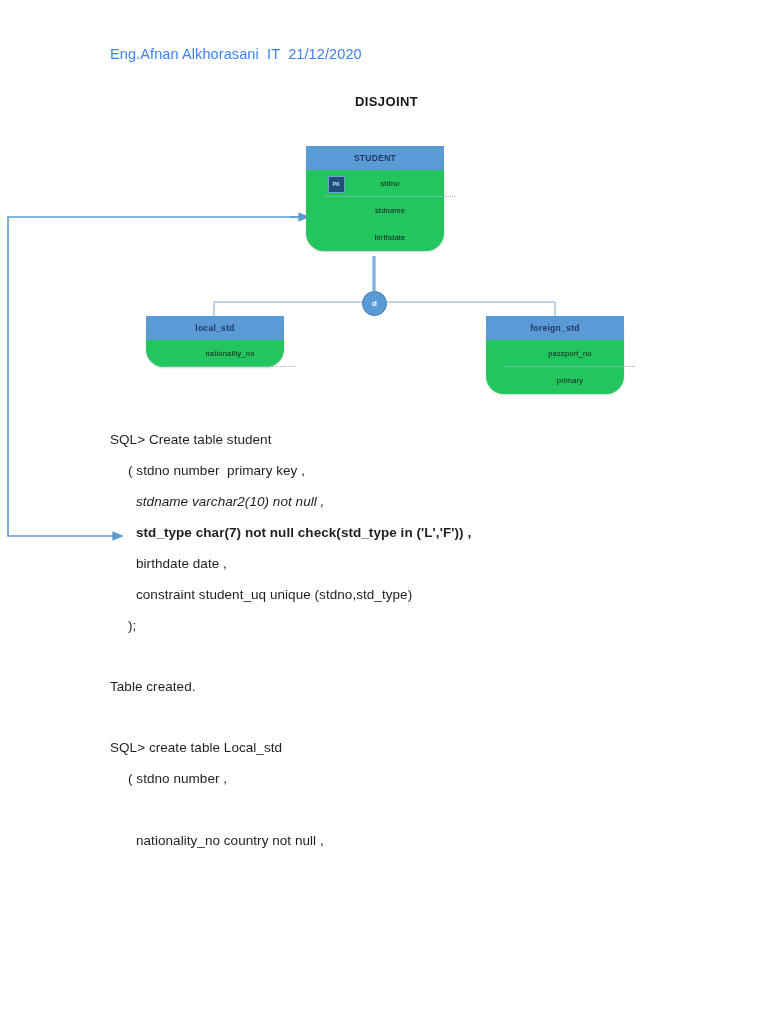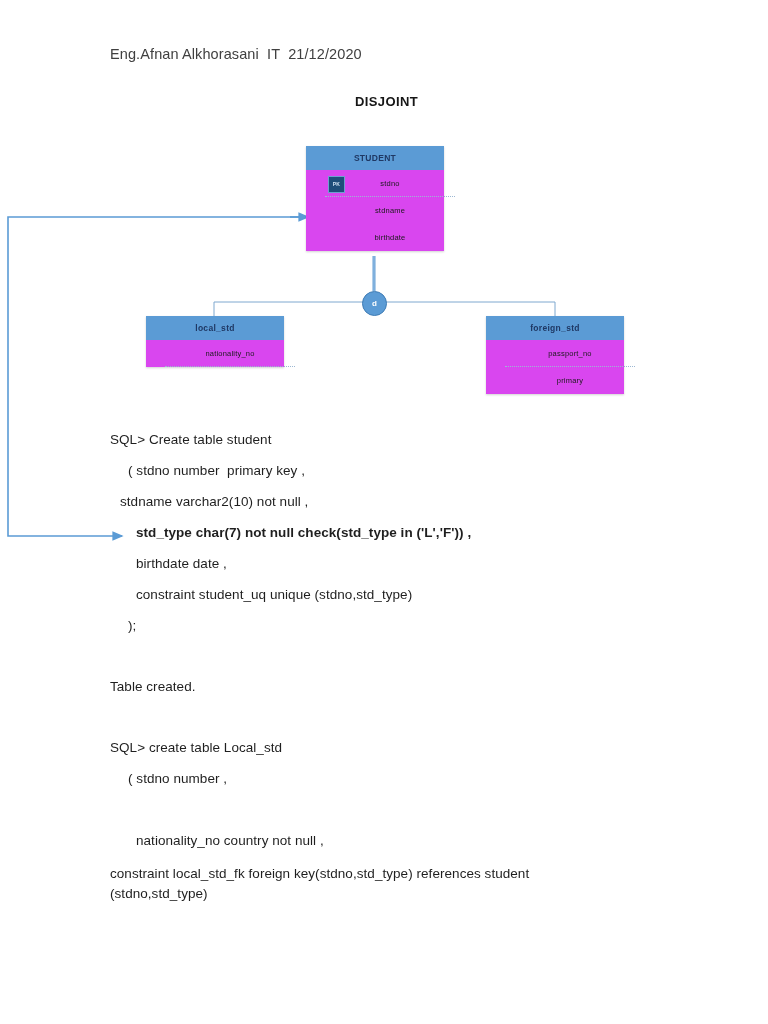--- a/index.html
+++ b/index.html
@@ -22,21 +22,21 @@
     inset: 0;
     background: #ffffff;
   }
 
   
   .doc-header {
     position: absolute;
     left: 110px;
     top: 46px;
     font-size: 14.5px;
-    color: #404040;
+    color: #3b82f6;
     white-space: pre;
     letter-spacing: 0.1px;
   }
 
   .doc-subtitle {
     position: absolute;
     left: 355px;
     top: 94px;
     font-size: 13px;
     font-weight: bold;
@@ -58,22 +58,23 @@
     left: 0;
     top: 0;
     width: 768px;
     height: 1024px;
     pointer-events: none;
   }
 
   .entity {
     position: absolute;
     box-sizing: border-box;
-    background: #d946ef;
+    background: #22c55e;
     box-shadow: 0 1px 2px rgba(0,0,0,0.18);
+    border-radius: 18px;
   }
   .entity-header {
     box-sizing: border-box;
     background: #5b9bd5;
     color: #1f3864;
     font-size: 8.5px;
     font-weight: bold;
     letter-spacing: 0.3px;
     text-align: center;
     line-height: 24px;
@@ -222,26 +223,25 @@
           <span>primary</span>
         </div>
       </div>
     </div>
 
     <div class="disjoint-circle">d</div>
   </div>
 
   <div class="sql-line" style="left:110px; top:432px;">SQL&gt; Create table student</div>
   <div class="sql-line" style="left:128px; top:463px;">( stdno number  primary key ,</div>
-  <div class="sql-line" style="left:120px; top:494px;">stdname varchar2(10) not null ,</div>
+  <div class="sql-line" style="left:136px; top:494px;font-style:italic;">stdname varchar2(10) not null ,</div>
   <div class="sql-line bold" style="left:136px; top:525px;">std_type char(7) not null check(std_type in ('L','F')) ,</div>
   <div class="sql-line" style="left:136px; top:556px;">birthdate date ,</div>
   <div class="sql-line" style="left:136px; top:587px;">constraint student_uq unique (stdno,std_type)</div>
   <div class="sql-line" style="left:128px; top:618px;">);</div>
 
   <div class="sql-line" style="left:110px; top:679px;">Table created.</div>
 
   <div class="sql-line" style="left:110px; top:740px;">SQL&gt; create table Local_std</div>
   <div class="sql-line" style="left:128px; top:771px;text-align:center;">( stdno number ,</div>
   <div class="sql-line" style="left:136px; top:833px;">nationality_no country not null ,</div>
-  <div class="sql-wrap" style="left:110px; top:864px;">    constraint local_std_fk  foreign key(stdno,std_type) references student (stdno,std_type)</div>
 
 </div>
 
 </body></html>

